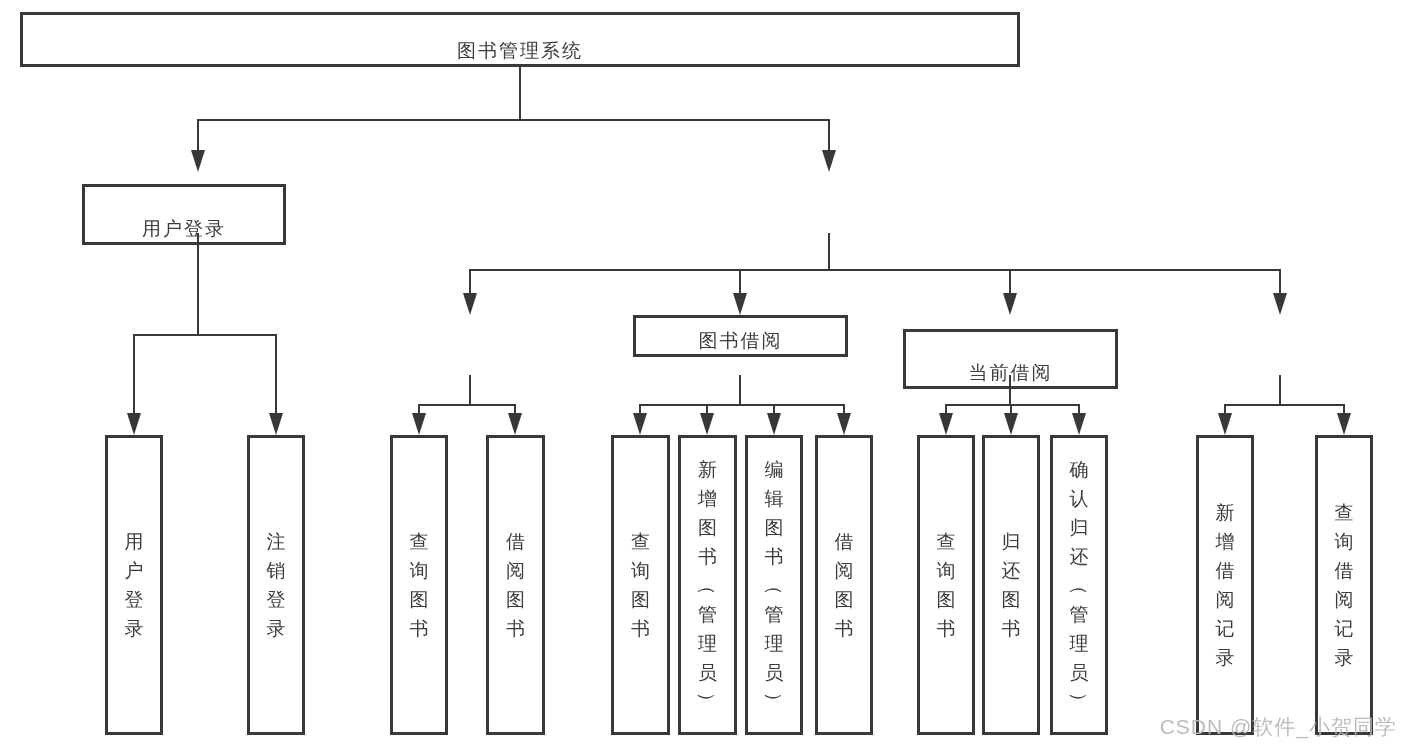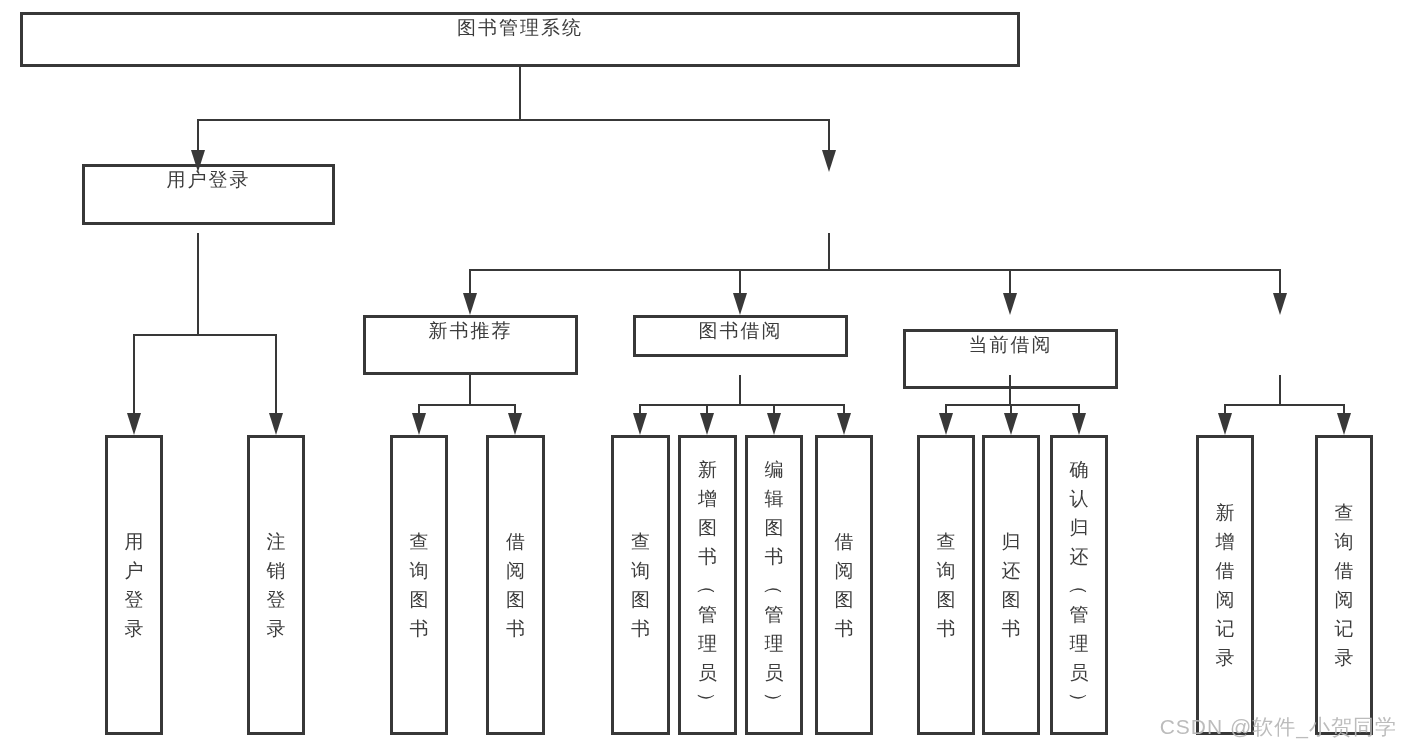--- a/index.html
+++ b/index.html
@@ -17,21 +17,21 @@
     background: var(--bg);
     font-family: "Liberation Sans", "DejaVu Sans", sans-serif;
     color: var(--text);
     overflow: hidden;
   }
   .box {
     position: absolute;
     border: 3px solid var(--line);
     background: var(--bg);
     display: flex;
-    align-items: flex-start;
+    align-items: flex-end;
     justify-content: center;
   }
   .lbl {
     font-size: 19px;
     letter-spacing: 2px;
     color: var(--text);
     white-space: nowrap;
   }
   .vbox {
     position: absolute;
@@ -67,27 +67,24 @@
 </style>
 </head>
 <body>
 
 <div id="diagram">
 
   <div class="box" style="left:20px;top:12px;width:1000px;height:55px">
     <span class="lbl">图书管理系统</span>
   </div>
 
-  <div class="box" style="left:82px;top:164px;width:253px;height:61px">
+  <div class="box" style="left:82px;top:184px;width:204px;height:61px">
     <span class="lbl">用户登录</span>
   </div>
 
-  <div class="box" style="left:363px;top:315px;width:215px;height:60px">
-    <span class="lbl">新书推荐</span>
-  </div>
   <div class="box" style="left:633px;top:315px;width:215px;height:42px">
     <span class="lbl">图书借阅</span>
   </div>
   <div class="box" style="left:903px;top:329px;width:215px;height:60px">
     <span class="lbl">当前借阅</span>
   </div>
 
   <div class="vbox" style="left:105px;top:435px;width:58px;height:300px">
     <span class="vlbl">
         <span class="vchar">用</span>

